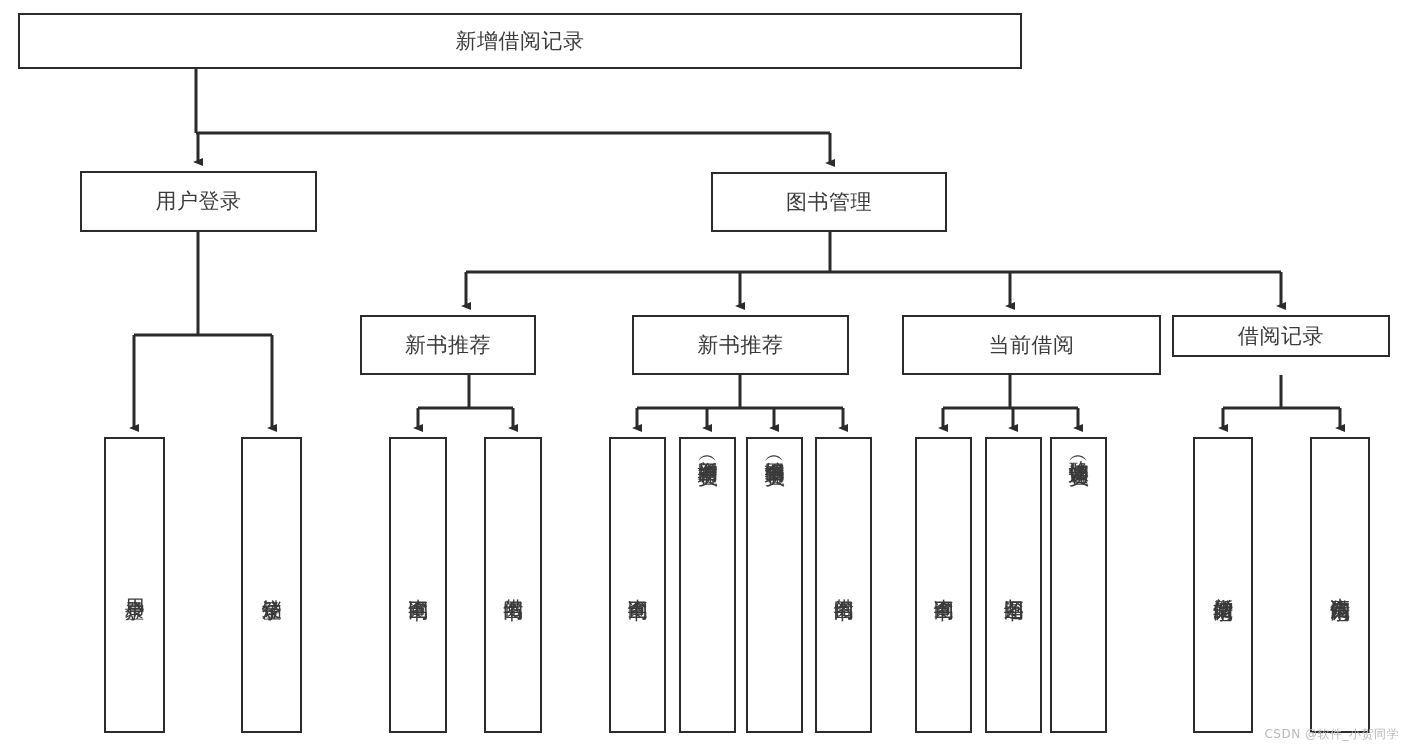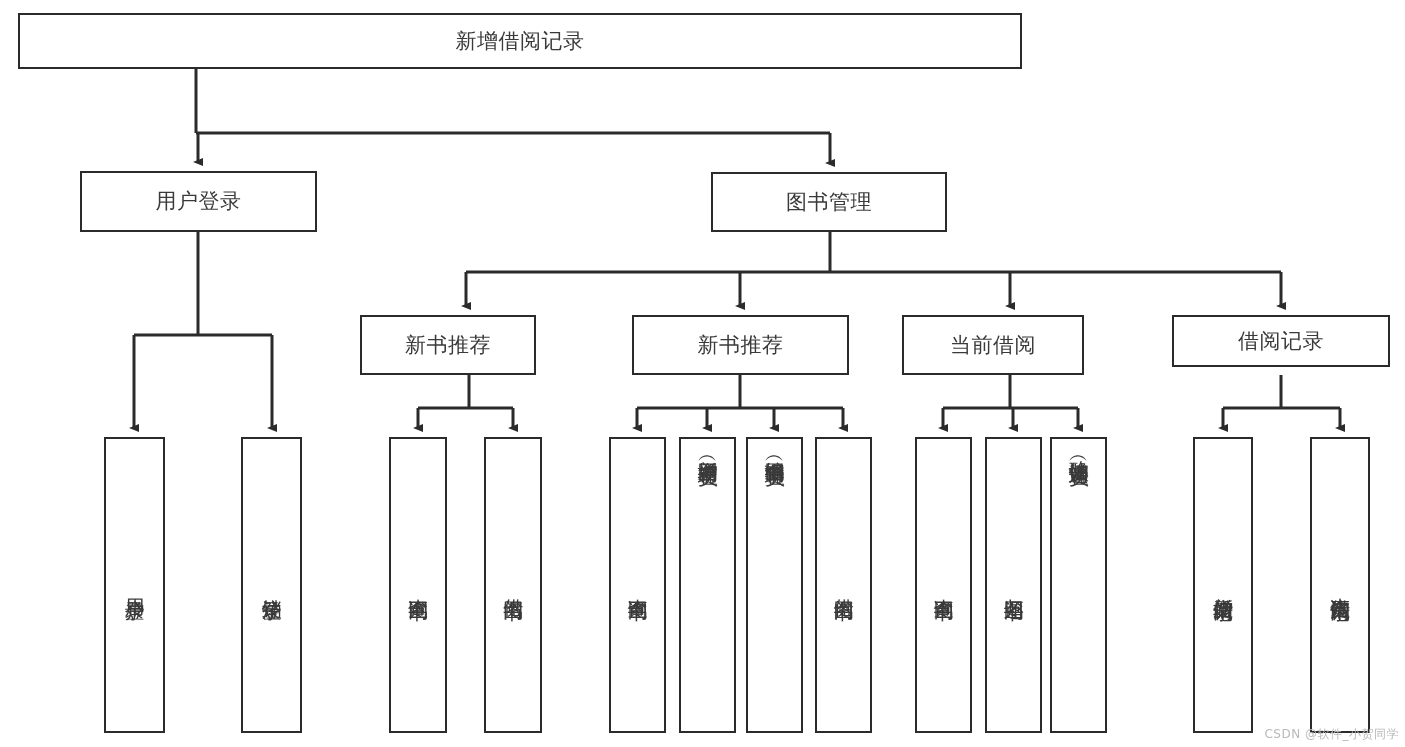--- a/index.html
+++ b/index.html
@@ -133,24 +133,24 @@
   <div class="node horizontal" id="node-l2-1" style="left: 711px; top: 172px; width: 236px; height: 60px;">
     <span class="label">图书管理</span>
   </div>
 
   <div class="node horizontal" id="node-l3-0" style="left: 360px; top: 315px; width: 176px; height: 60px;">
     <span class="label">新书推荐</span>
   </div>
   <div class="node horizontal" id="node-l3-1" style="left: 632px; top: 315px; width: 217px; height: 60px;">
     <span class="label">新书推荐</span>
   </div>
-  <div class="node horizontal" id="node-l3-2" style="left: 902px; top: 315px; width: 182px; height: 60px;">
+  <div class="node horizontal" id="node-l3-2" style="left: 902px; top: 315px; width: 259px; height: 60px;">
     <span class="label">当前借阅</span>
   </div>
-  <div class="node horizontal" id="node-l3-3" style="left: 1172px; top: 315px; width: 218px; height: 52px;">
+  <div class="node horizontal" id="node-l3-3" style="left: 1172px; top: 315px; width: 218px; height: 42px;">
     <span class="label">借阅记录</span>
   </div>
 
   <div class="node vertical" id="node-leaf-0" style="left: 104px; top: 437px; width: 61px; height: 296px;">
     <span class="label">用户登录</span>
   </div>
   <div class="node vertical" id="node-leaf-1" style="left: 241px; top: 437px; width: 61px; height: 296px;">
     <span class="label">注销登录</span>
   </div>
   <div class="node vertical" id="node-leaf-2" style="left: 389px; top: 437px; width: 58px; height: 296px;">

